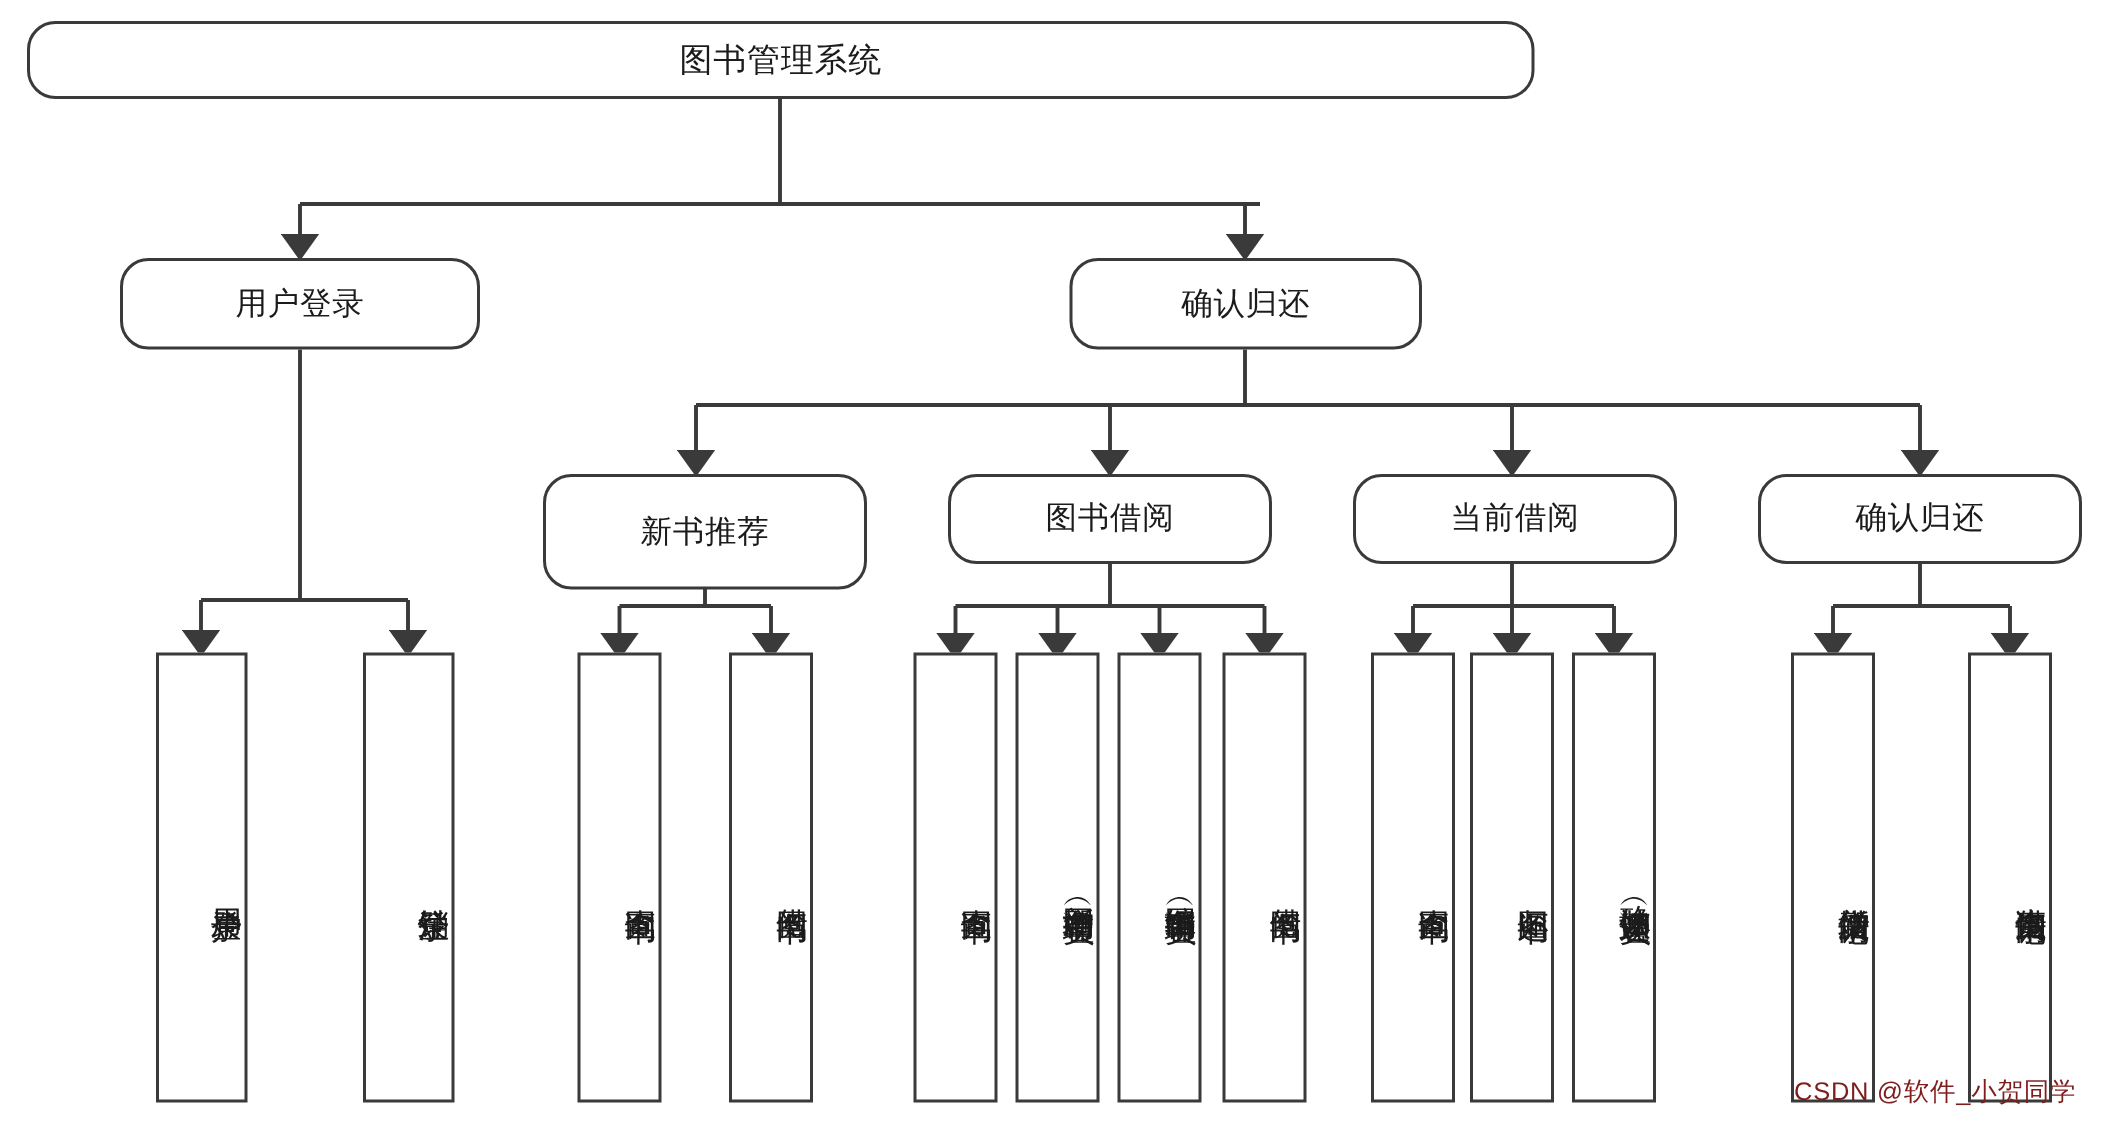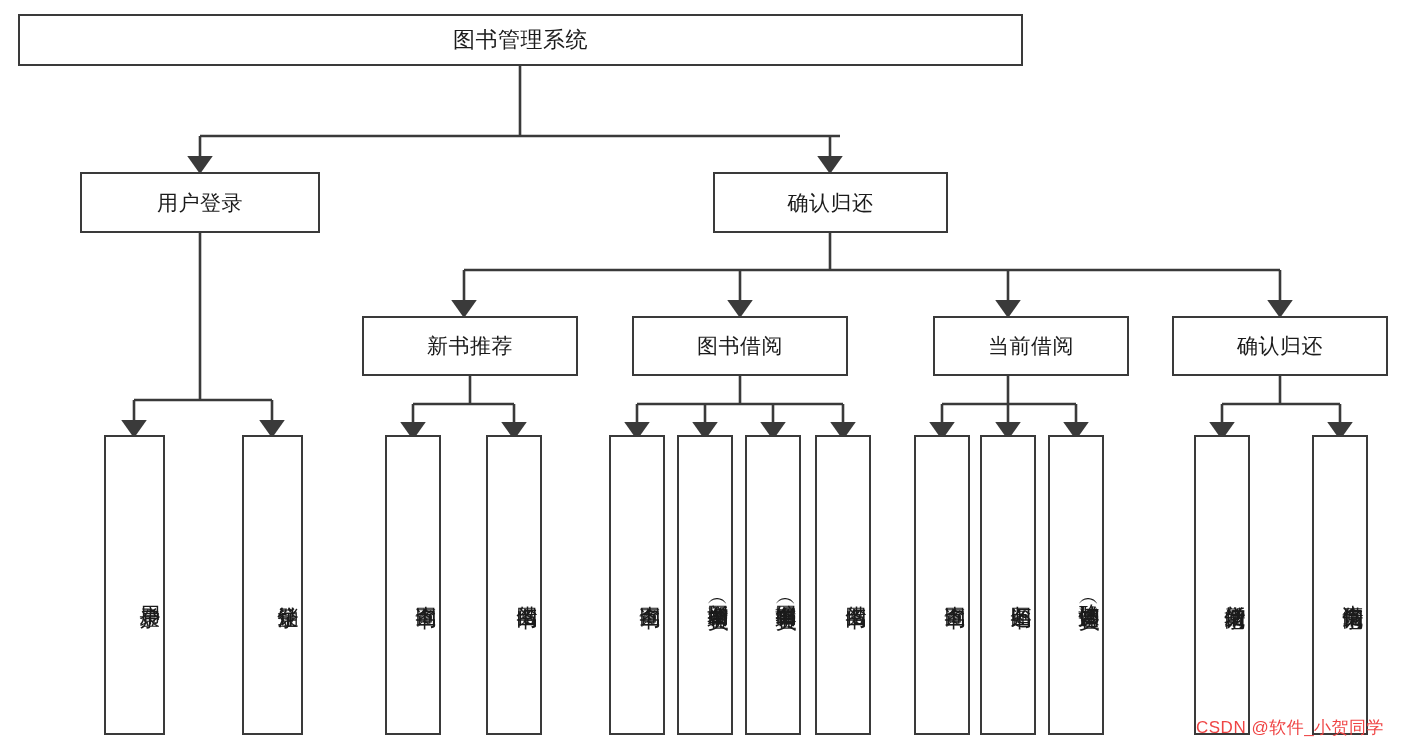--- a/index.html
+++ b/index.html
@@ -33,20 +33,21 @@
     border: 2px solid #3a3a3a;
     display: flex;
     align-items: center;
     justify-content: center;
     color: #1b1b1b;
   }
   .node.horiz {
     font-size: 21px;
     letter-spacing: 0.5px;
     line-height: 1.2;
+    border-radius: 19px;
   }
   .node.vert {
     writing-mode: vertical-rl;
     text-orientation: upright;
     font-size: 21px;
     line-height: 1.25;
     letter-spacing: 1px;
     align-items: flex-start;
     justify-content: center;
     padding-top: 12px;
@@ -56,21 +57,21 @@
     text-orientation: upright;
     display: block;
     white-space: nowrap;
   }
   .node.root {
     font-size: 22px;
   }
   .watermark {
     position: absolute;
     font-size: 17px;
-    color: #ef4444;
+    color: #7f1d1d;
     white-space: nowrap;
     letter-spacing: 0.5px;
   }
 </style>
 </head>
 <body>
 
 <div id="canvas">
 
   <svg class="connectors" viewBox="0 0 1405 747" xmlns="http://www.w3.org/2000/svg">
@@ -127,27 +128,27 @@
     <span>图书管理系统</span>
   </div>
 
   <div class="node horiz" style="left:80px; top:172px; width:240px; height:61px;">
     <span>用户登录</span>
   </div>
   <div class="node horiz" style="left:713px; top:172px; width:235px; height:61px;">
     <span>确认归还</span>
   </div>
 
-  <div class="node horiz" style="left:362px; top:316px; width:216px; height:60px;">
+  <div class="node horiz" style="left:362px; top:316px; width:216px; height:77px;">
     <span>新书推荐</span>
   </div>
   <div class="node horiz" style="left:632px; top:316px; width:216px; height:60px;">
     <span>图书借阅</span>
   </div>
-  <div class="node horiz" style="left:902px; top:316px; width:196px; height:60px;margin-left:31px;">
+  <div class="node horiz" style="left:902px; top:316px; width:216px; height:60px;">
     <span>当前借阅</span>
   </div>
   <div class="node horiz" style="left:1172px; top:316px; width:216px; height:60px;">
     <span>确认归还</span>
   </div>
 
   <div class="node vert" style="left:104px; top:435px; width:61px; height:300px;">
     <span>用户登录</span>
   </div>
   <div class="node vert" style="left:242px; top:435px; width:61px; height:300px;">

